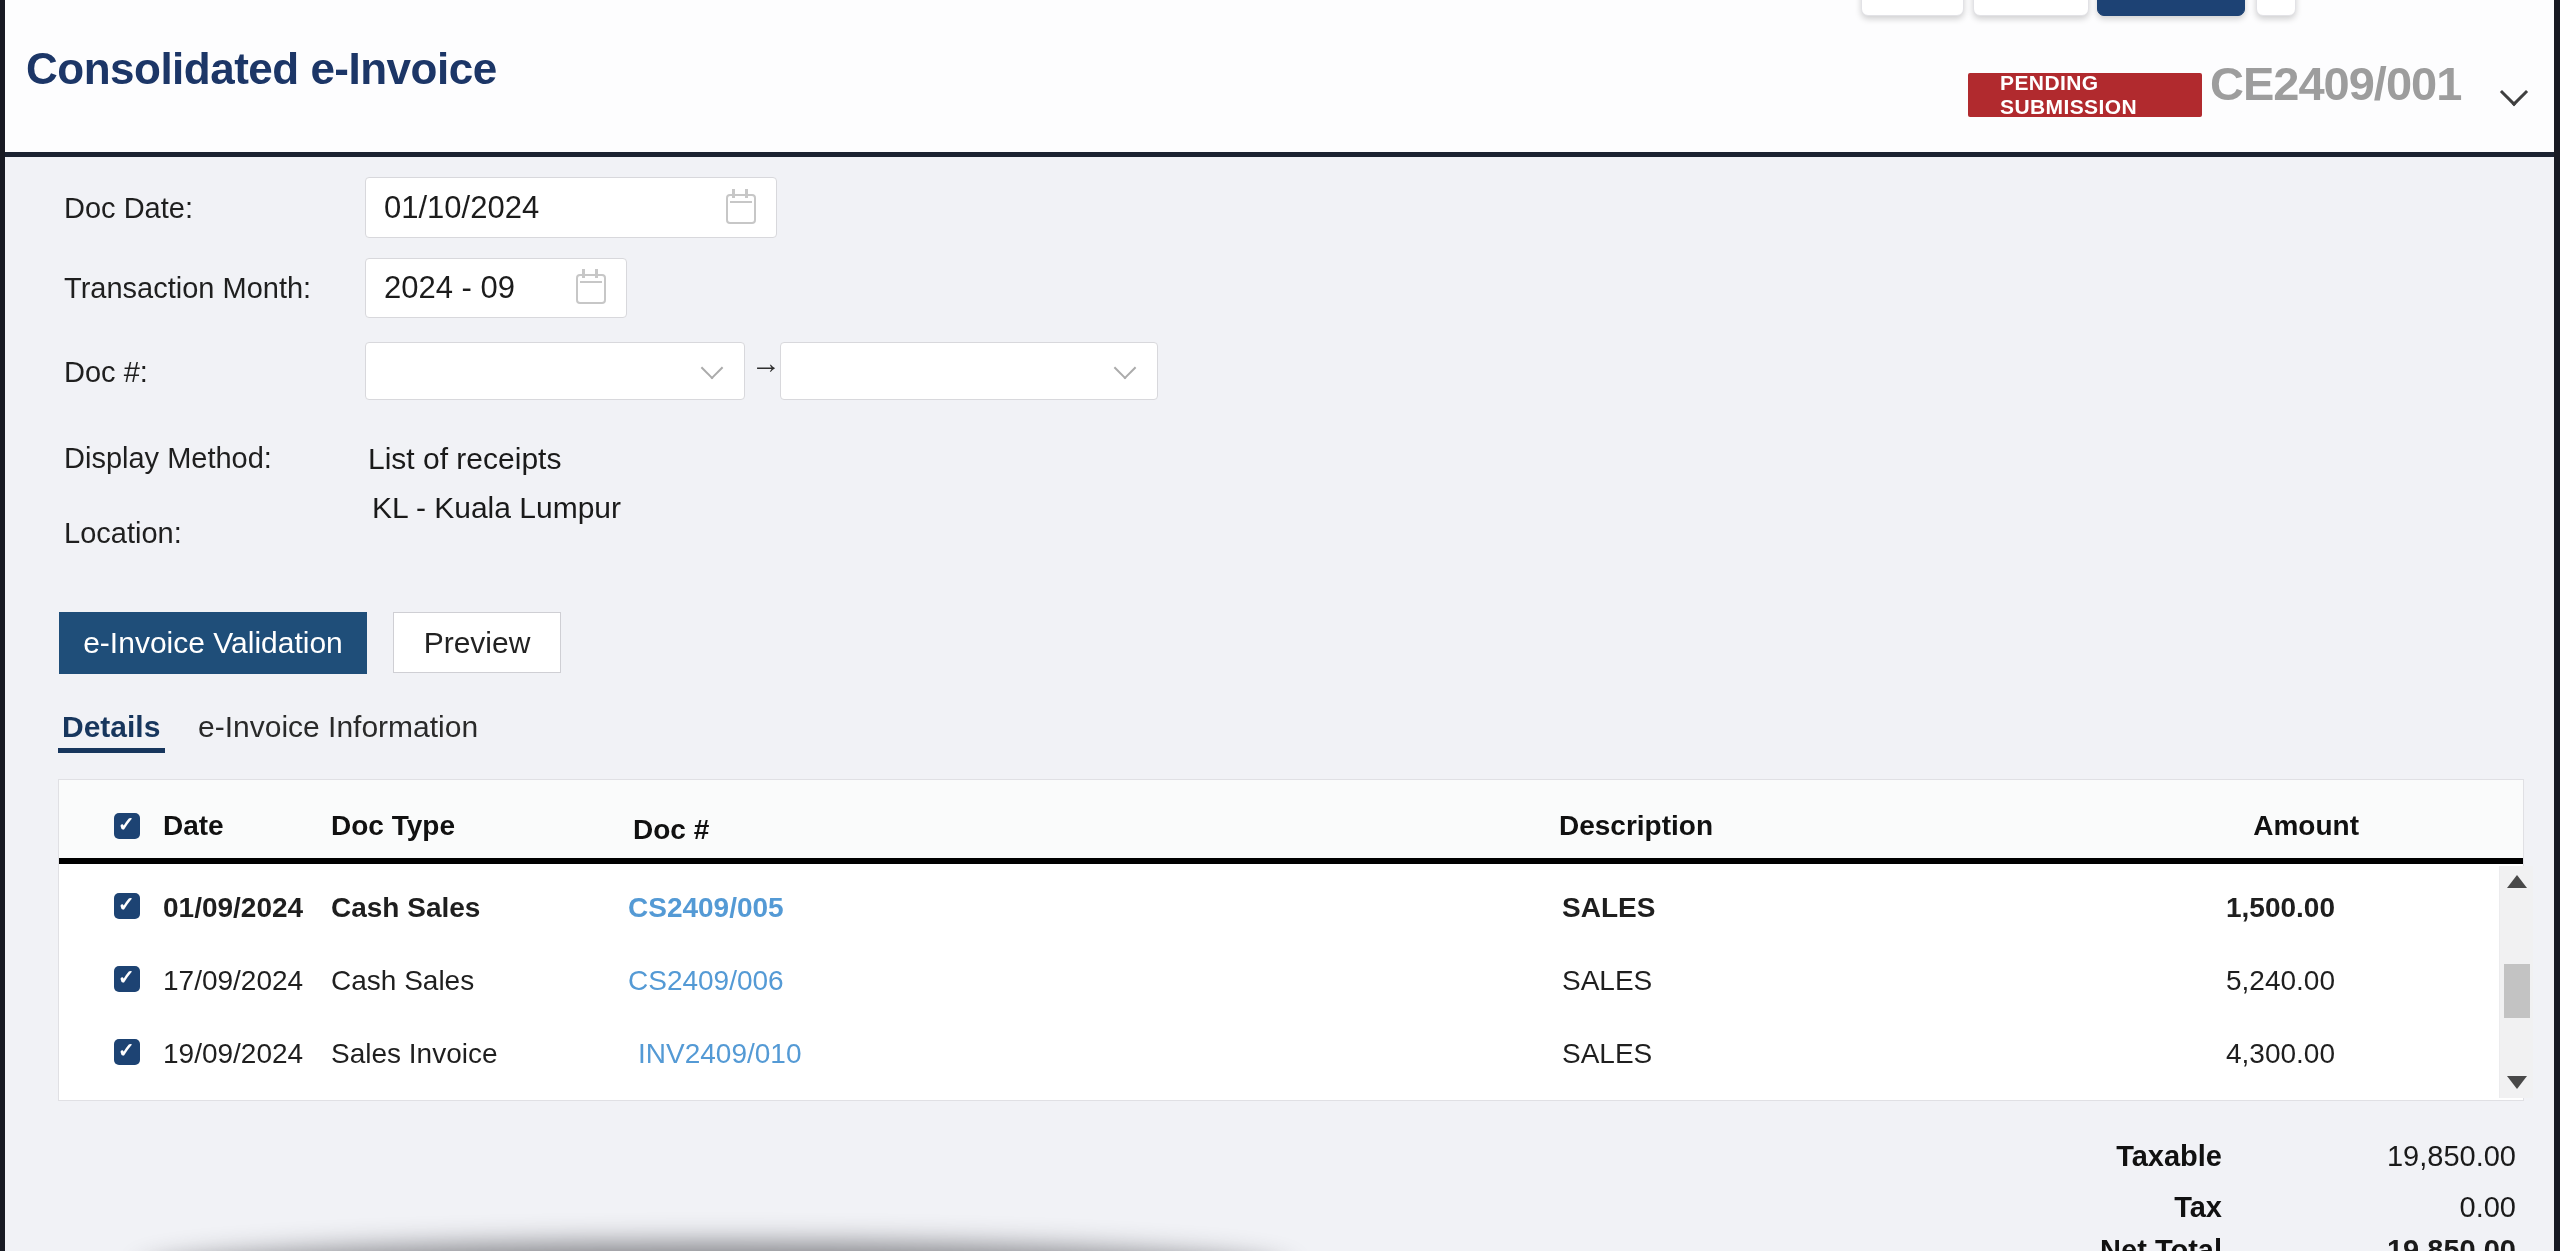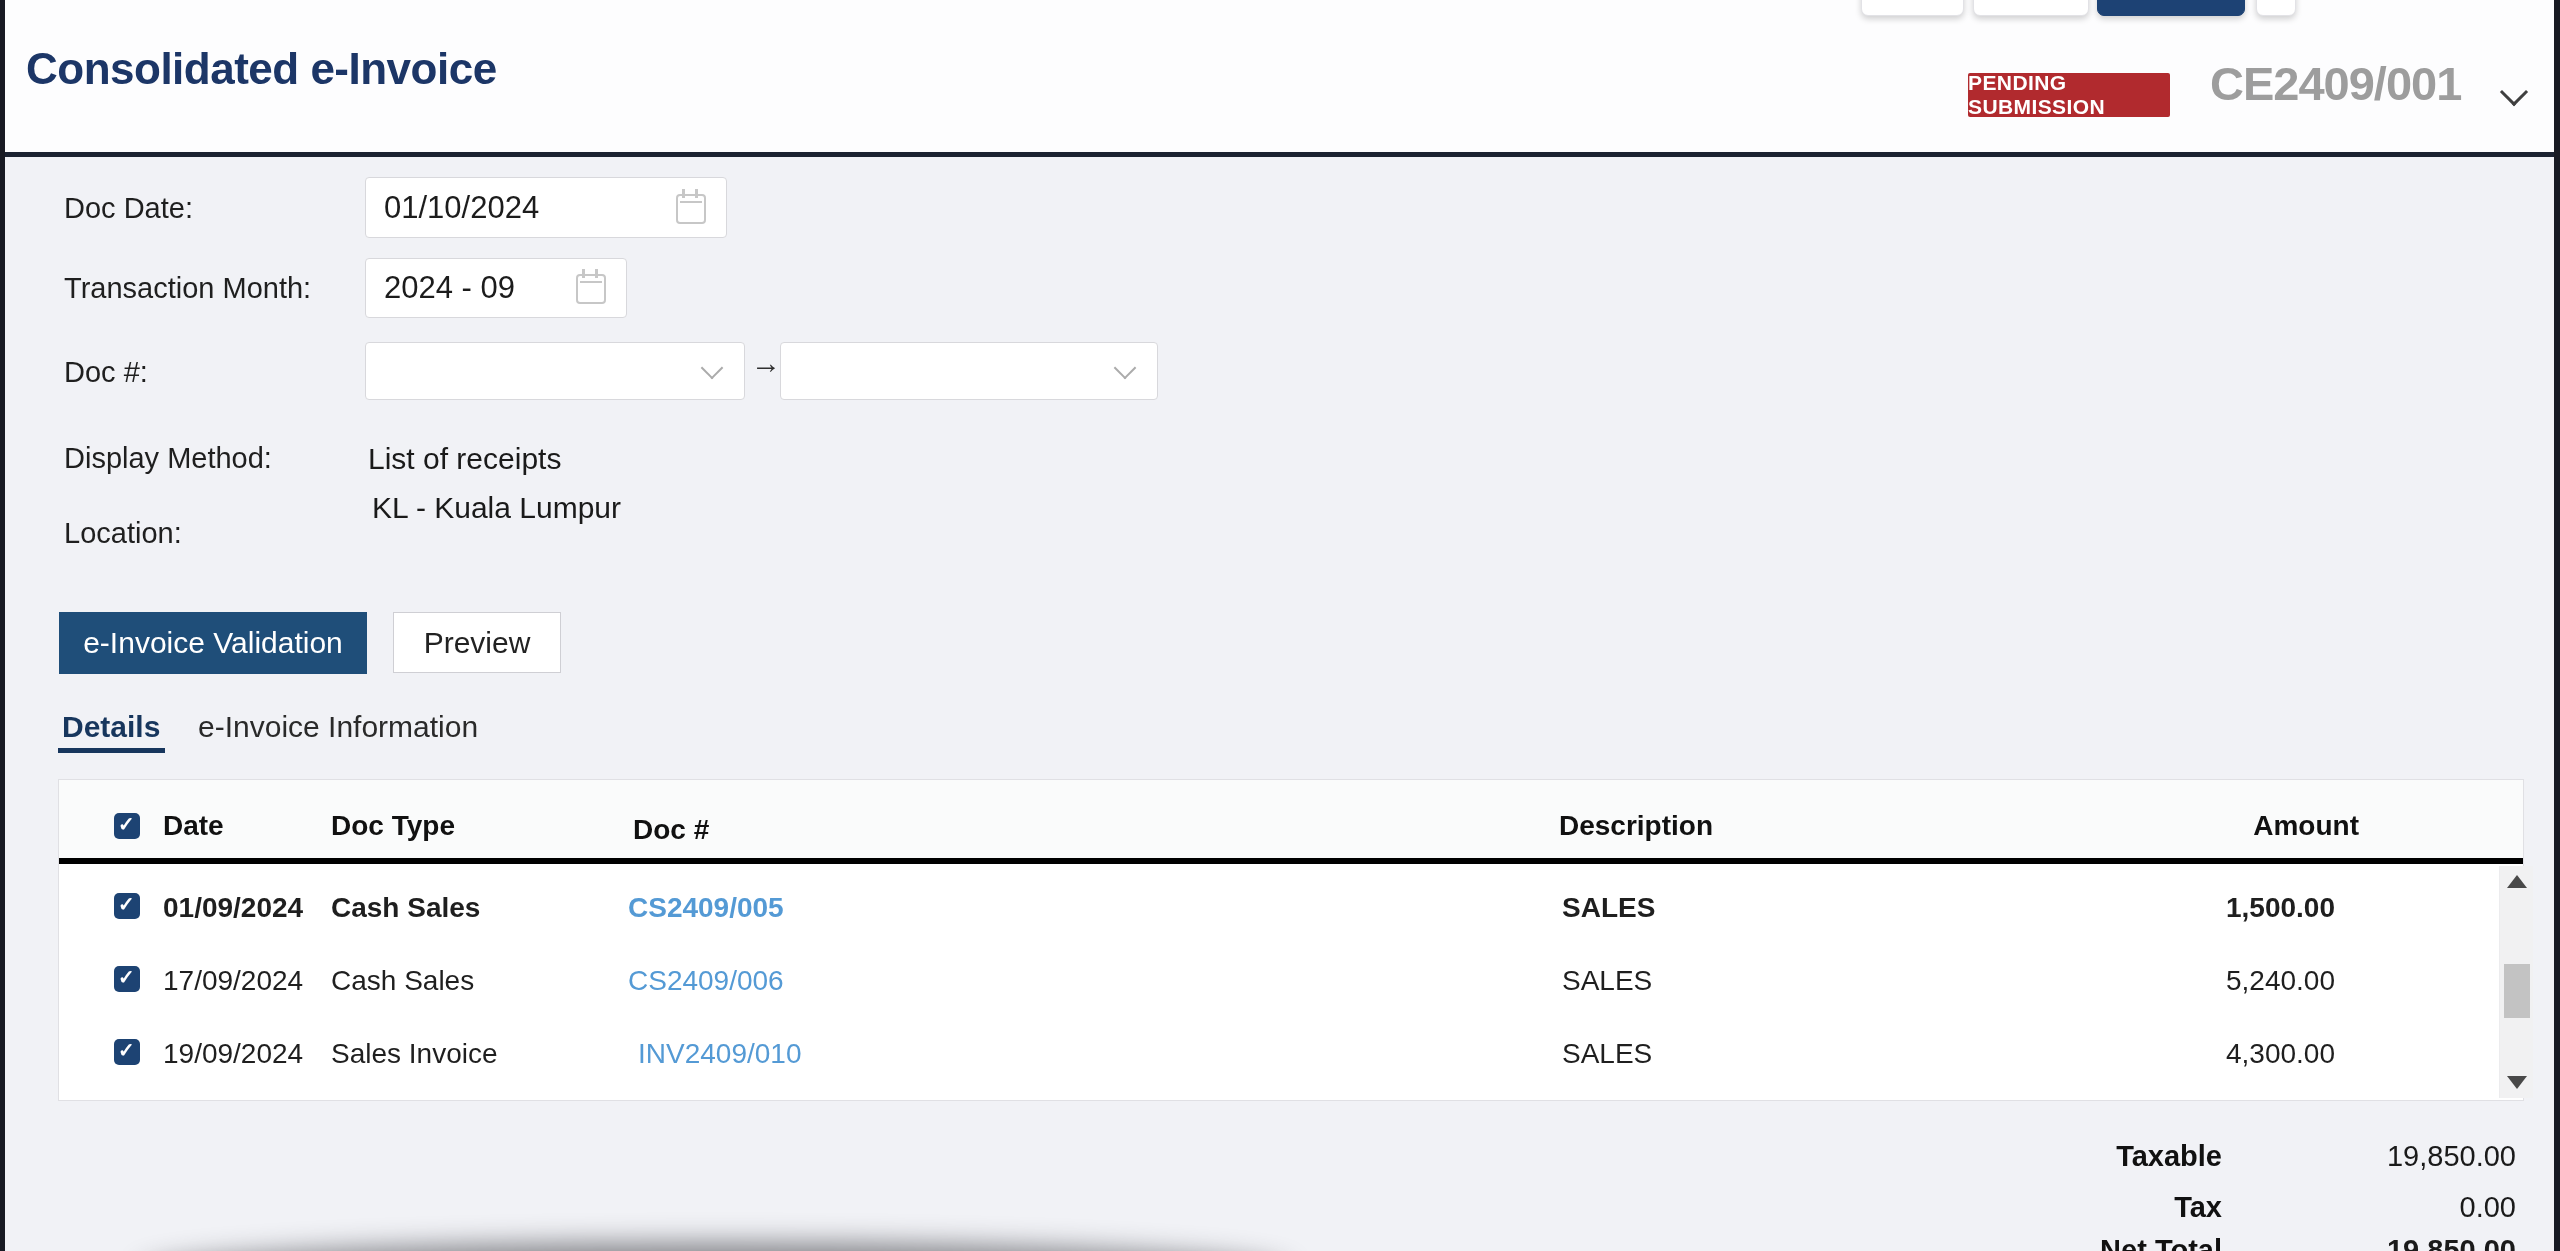--- a/index.html
+++ b/index.html
@@ -13,21 +13,21 @@
        border-bottom:5px solid #1b2231;}
   .title{position:absolute;left:21px;top:44px;font-size:44px;font-weight:bold;color:#1c3667;letter-spacing:-0.5px;}
   
   .tbtn{position:absolute;top:-32px;height:46px;border-radius:7px;background:#fff;
         border:1px solid #e2e2e6;box-shadow:0 3px 6px rgba(0,0,0,.18);}
   .tbtn.b1{left:1856px;width:101px;}
   .tbtn.b2{left:1968px;width:114px;}
   .tbtn.b3{left:2092px;width:146px;background:#1d4274;border-color:#1d4274;}
   .tbtn.b4{left:2251px;width:38px;}
   .badge{position:absolute;left:1963px;top:73px;width:202px;height:44px;background:#b12a2e;border-radius:2px;
-         display:flex;align-items:center;justify-content:center;color:#fff;font-size:21px;font-weight:bold;letter-spacing:.4px;}
+         display:flex;align-items:center;justify-content:center;color:#fff;font-size:21px;font-weight:bold;letter-spacing:.4px;padding-left:32px;}
   .docno{position:absolute;left:2205px;top:56px;font-size:47px;font-weight:bold;color:#9d9d9d;letter-spacing:-1px;}
   .docno-chev{position:absolute;left:2499px;top:82px;width:17px;height:17px;
         border-right:3px solid #3f3f3f;border-bottom:3px solid #3f3f3f;transform:rotate(45deg);cursor:pointer;}
   
   .flabel{position:absolute;left:64px;font-size:29px;color:#1f1f1f;}
   .fvalue{position:absolute;font-size:30px;color:#1a1a1a;}
   .inp{position:absolute;background:#fff;border:1px solid #d8d8dc;border-radius:4px;box-sizing:border-box;}
   .inp .txt{position:absolute;left:18px;top:50%;transform:translateY(-50%);font-size:31px;color:#1c1c1c;}
   .cal{position:absolute;right:20px;top:50%;margin-top:-14px;width:26px;height:26px;border:2px solid #c7c7c7;border-radius:4px;}
   .cal::before{content:"";position:absolute;top:-7px;left:4px;width:3px;height:9px;background:#c7c7c7;box-shadow:13px 0 #c7c7c7;}
@@ -82,21 +82,21 @@
     <div class="docno">CE2409/001</div>
     <div class="docno-chev"></div>
   </div>
 
   <div class="flabel" style="top:192px;">Doc Date:</div>
   <div class="flabel" style="top:272px;">Transaction Month:</div>
   <div class="flabel" style="top:356px;">Doc #:</div>
   <div class="flabel" style="top:442px;">Display Method:</div>
   <div class="flabel" style="top:517px;">Location:</div>
 
-  <div class="inp" style="left:365px;top:177px;width:362px;height:61px;">
+  <div class="inp" style="left:365px;top:177px;width:412px;height:61px;">
     <span class="txt">01/10/2024</span>
     <span class="cal"></span>
   </div>
   <div class="inp" style="left:365px;top:258px;width:262px;height:60px;">
     <span class="txt">2024 - 09</span>
     <span class="cal"></span>
   </div>
   <div class="inp" style="left:365px;top:342px;width:380px;height:58px;">
     <span class="txt"></span>
     <span class="chev"></span>

